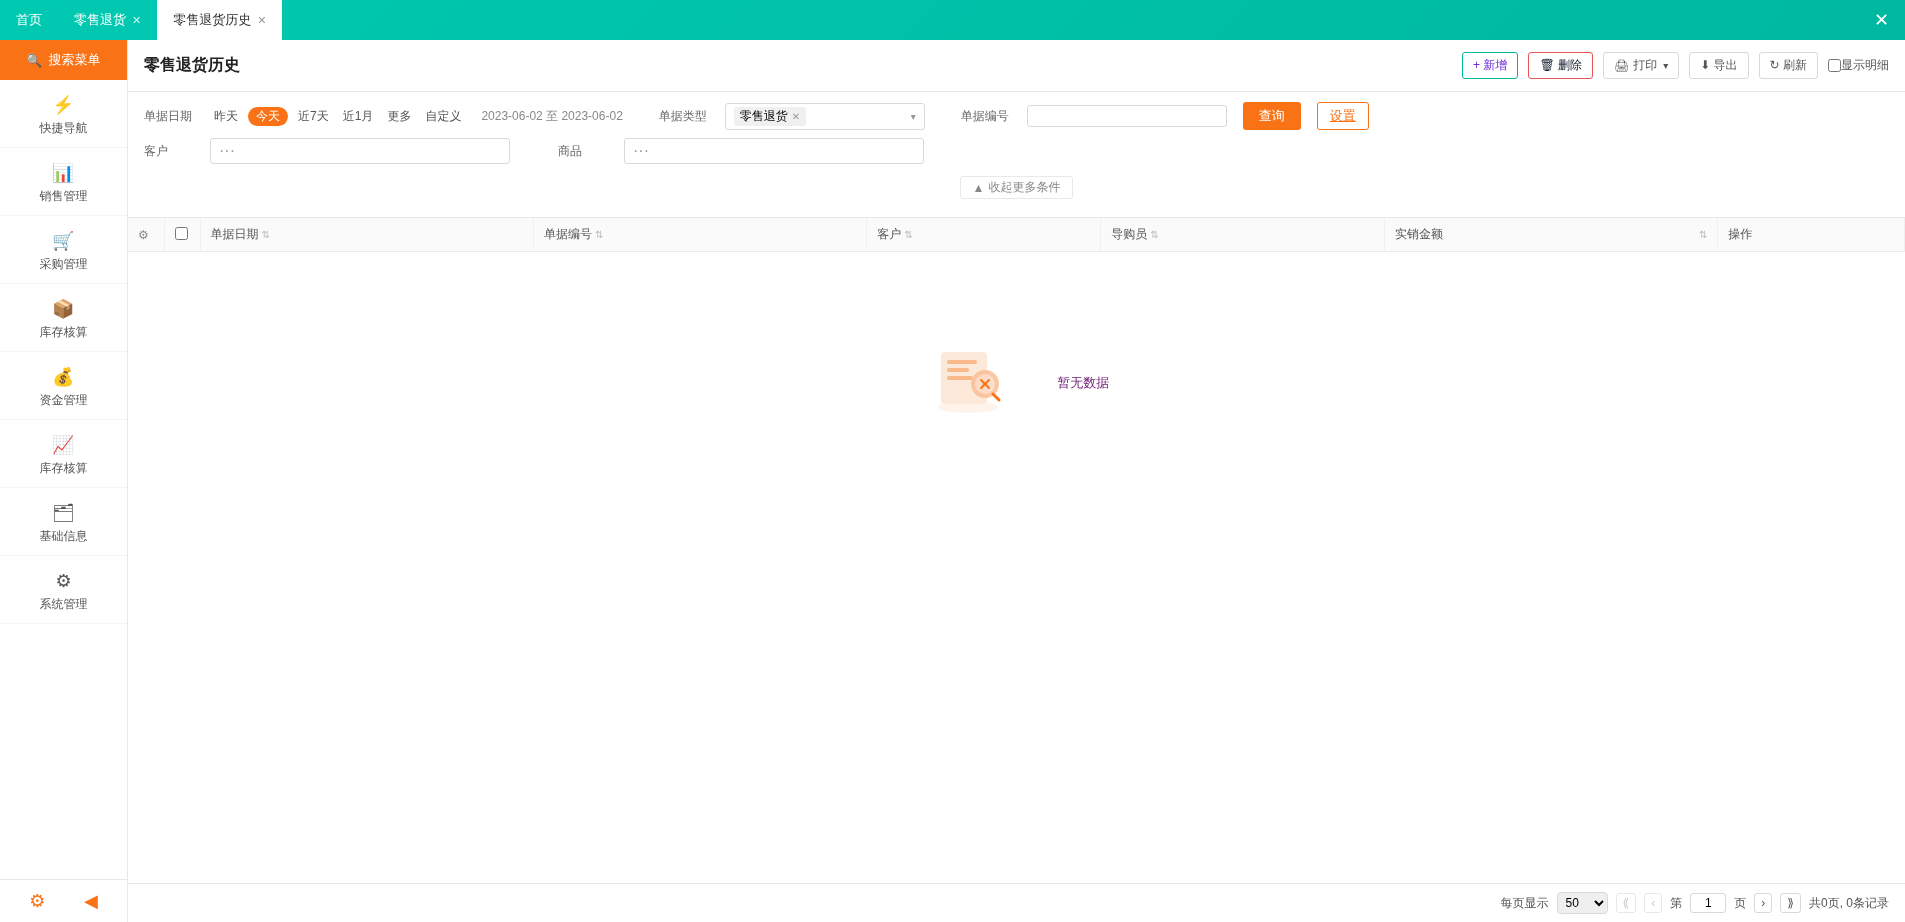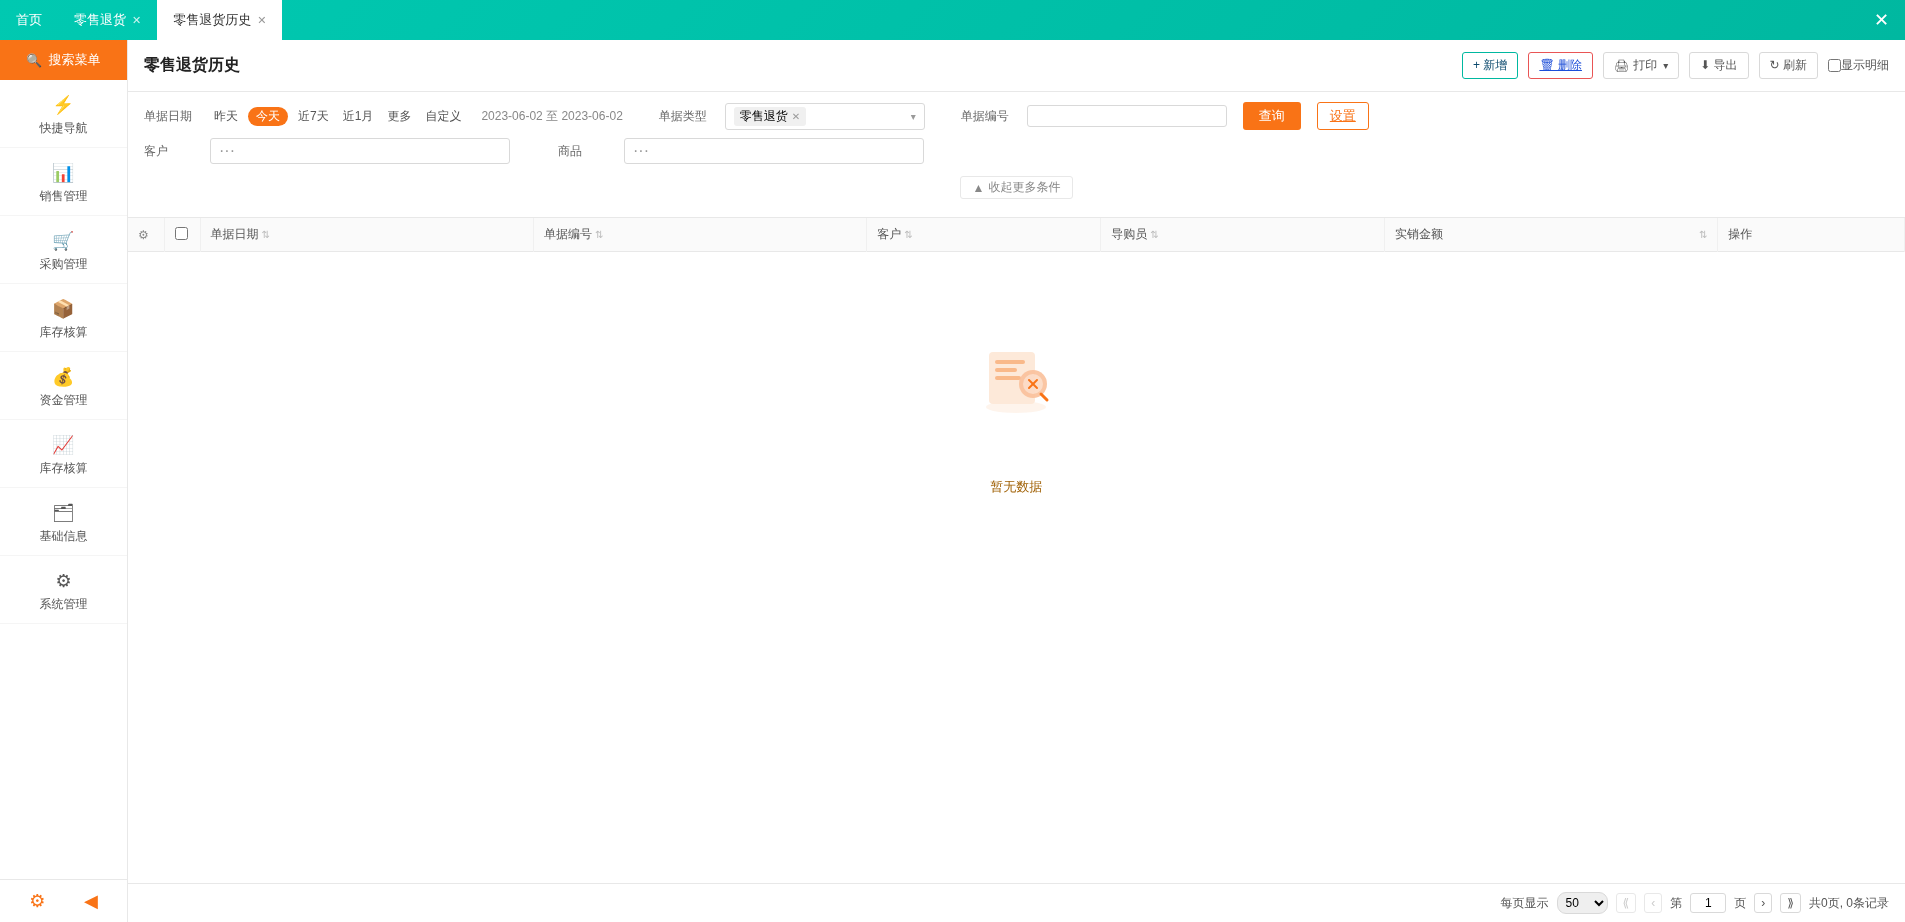--- a/index.html
+++ b/index.html
@@ -142,24 +142,24 @@
       gap: 4px;
       padding: 4px 10px;
       border: 1px solid #d9d9d9;
       background: #fff;
       border-radius: 3px;
       cursor: pointer;
       font-size: 12px;
       color: #555;
     }
     .toolbar-btn-add {
-      color: #0c4a6e;
+      color: #6d28d9;
       border-color: #00b8a0;
     }
-    .toolbar-btn-delete { color: #1d4ed8; border-color: #e95555; text-decoration: underline; }
+    .toolbar-btn-delete { color: #0f172a; border-color: #e95555; }
     .toolbar-btn-query {
       background: #f97316;
       color: #fff;
       border: none;
       padding: 5px 16px;
       border-radius: 3px;
       cursor: pointer;
       font-size: 13px;
     }
     .toolbar-btn-settings {
@@ -312,25 +312,25 @@
       display: flex;
       align-items: center;
       gap: 3px;
     }
     .sort-icon { color: #bbb; font-size: 10px; }
     .th-settings { color: #888; cursor: pointer; }
 
     
     .empty-state {
       display: flex;
-      flex-direction: column;
+      flex-direction: row;
       align-items: center;
       justify-content: center;
       padding: 80px 0;
-      color: #a16207;
+      color: #701a75;
       font-size: 13px;
       gap: 44px;
     }
     .empty-icon {
       width: 90px;
       height: 90px;
       margin-bottom: 12px;
     }
 
     
@@ -340,21 +340,21 @@
       padding: 8px 16px;
       display: flex;
       align-items: center;
       justify-content: flex-end;
       gap: 8px;
       font-size: 12px;
       color: #555;
     }
     .page-size-select {
       border: 1px solid #d9d9d9;
-      border-radius: 9px;
+      border-radius: 4px;
       padding: 2px 4px;
       font-size: 12px;
       outline: none;
       cursor: pointer;
     }
     .page-btn {
       border: 1px solid #d9d9d9;
       background: #fff;
       border-radius: 3px;
       padding: 2px 6px;

